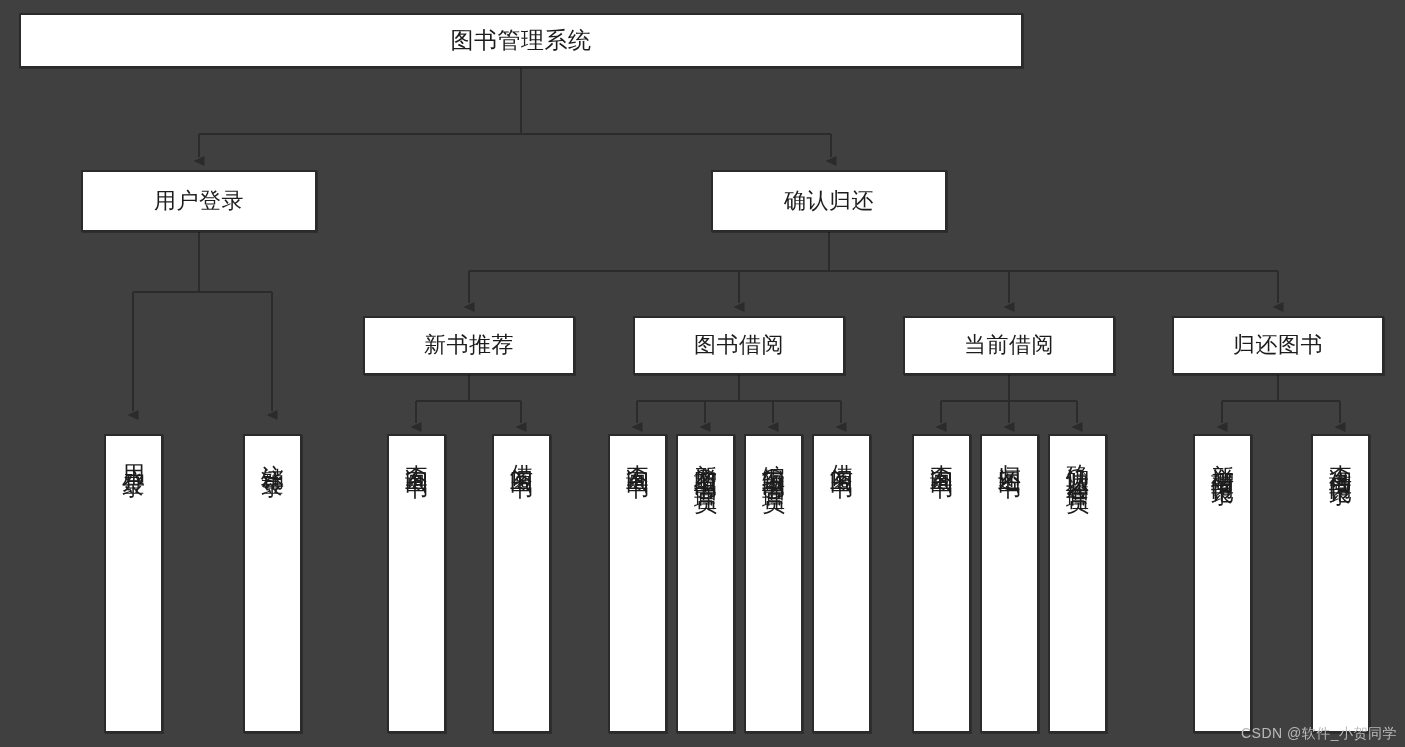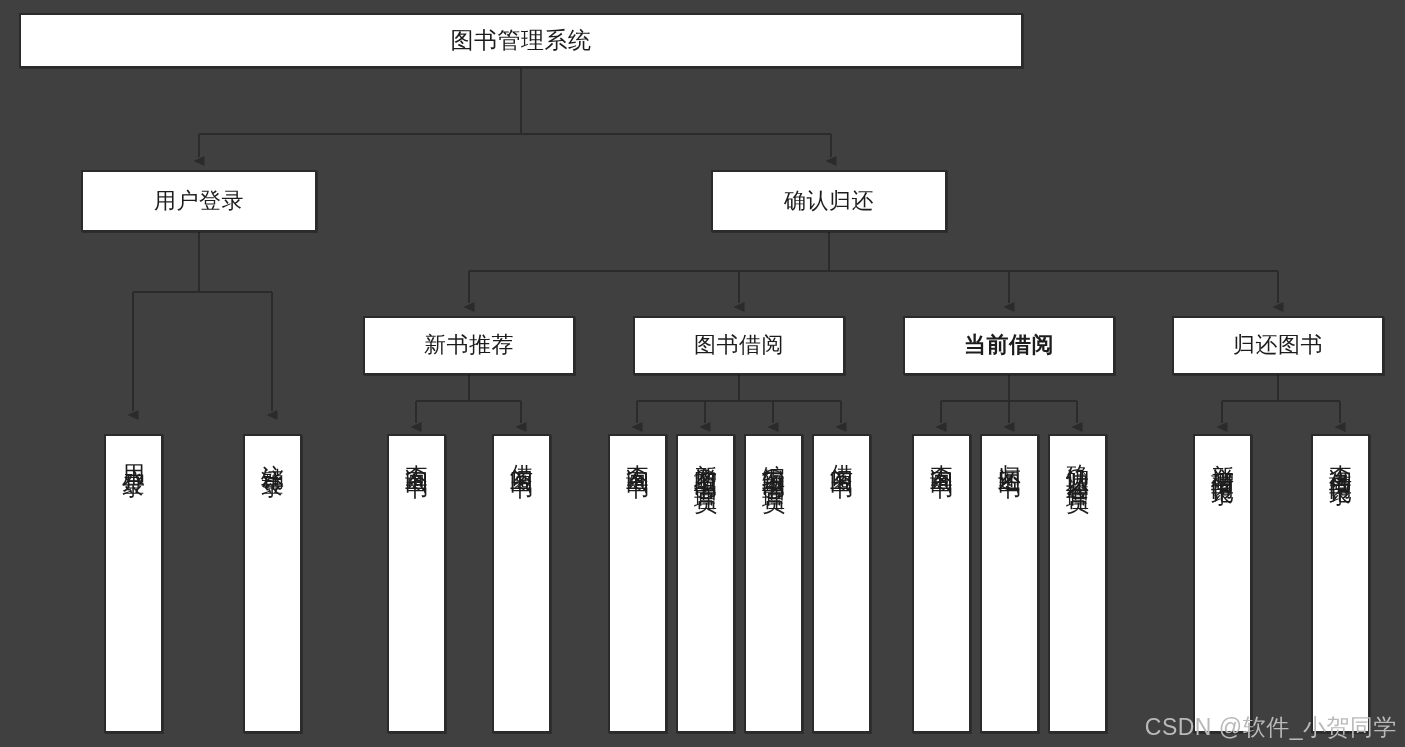--- a/index.html
+++ b/index.html
@@ -63,21 +63,21 @@
     text-orientation: upright;
     font-size: 23px;
     line-height: 1.0;
     letter-spacing: 4px;
     white-space: nowrap;
   }
   #watermark {
     position: absolute;
     right: 8px;
     bottom: 4px;
-    font-size: 23px;
+    font-size: 14px;
     color: #b9b9b9;
     letter-spacing: 0.5px;
     white-space: nowrap;
     user-select: none;
   }
 </style>
 </head>
 <body>
 
 <div id="diagram-root">
@@ -144,21 +144,21 @@
   <div class="node horiz" style="left:711px; top:170px; width:236px; height:62px;">
     <span class="node-label">确认归还</span>
   </div>
 
   <div class="node horiz" style="left:633px; top:316px; width:212px; height:59px;">
     <span class="node-label">图书借阅</span>
   </div>
   <div class="node horiz" style="left:363px; top:316px; width:212px; height:59px;">
     <span class="node-label">新书推荐</span>
   </div>
-  <div class="node horiz" style="left:903px; top:316px; width:212px; height:59px;font-weight:bold;">
+  <div class="node horiz" style="left:903px; top:316px; width:212px; height:59px;">
     <span class="node-label">当前借阅</span>
   </div>
   <div class="node horiz" style="left:1172px; top:316px; width:212px; height:59px;">
     <span class="node-label">归还图书</span>
   </div>
 
   <div class="node vert" style="left:104px; top:434px; width:59px; height:299px;">
     <span class="node-label">用户登录</span>
   </div>
   <div class="node vert" style="left:243px; top:434px; width:59px; height:299px;">

